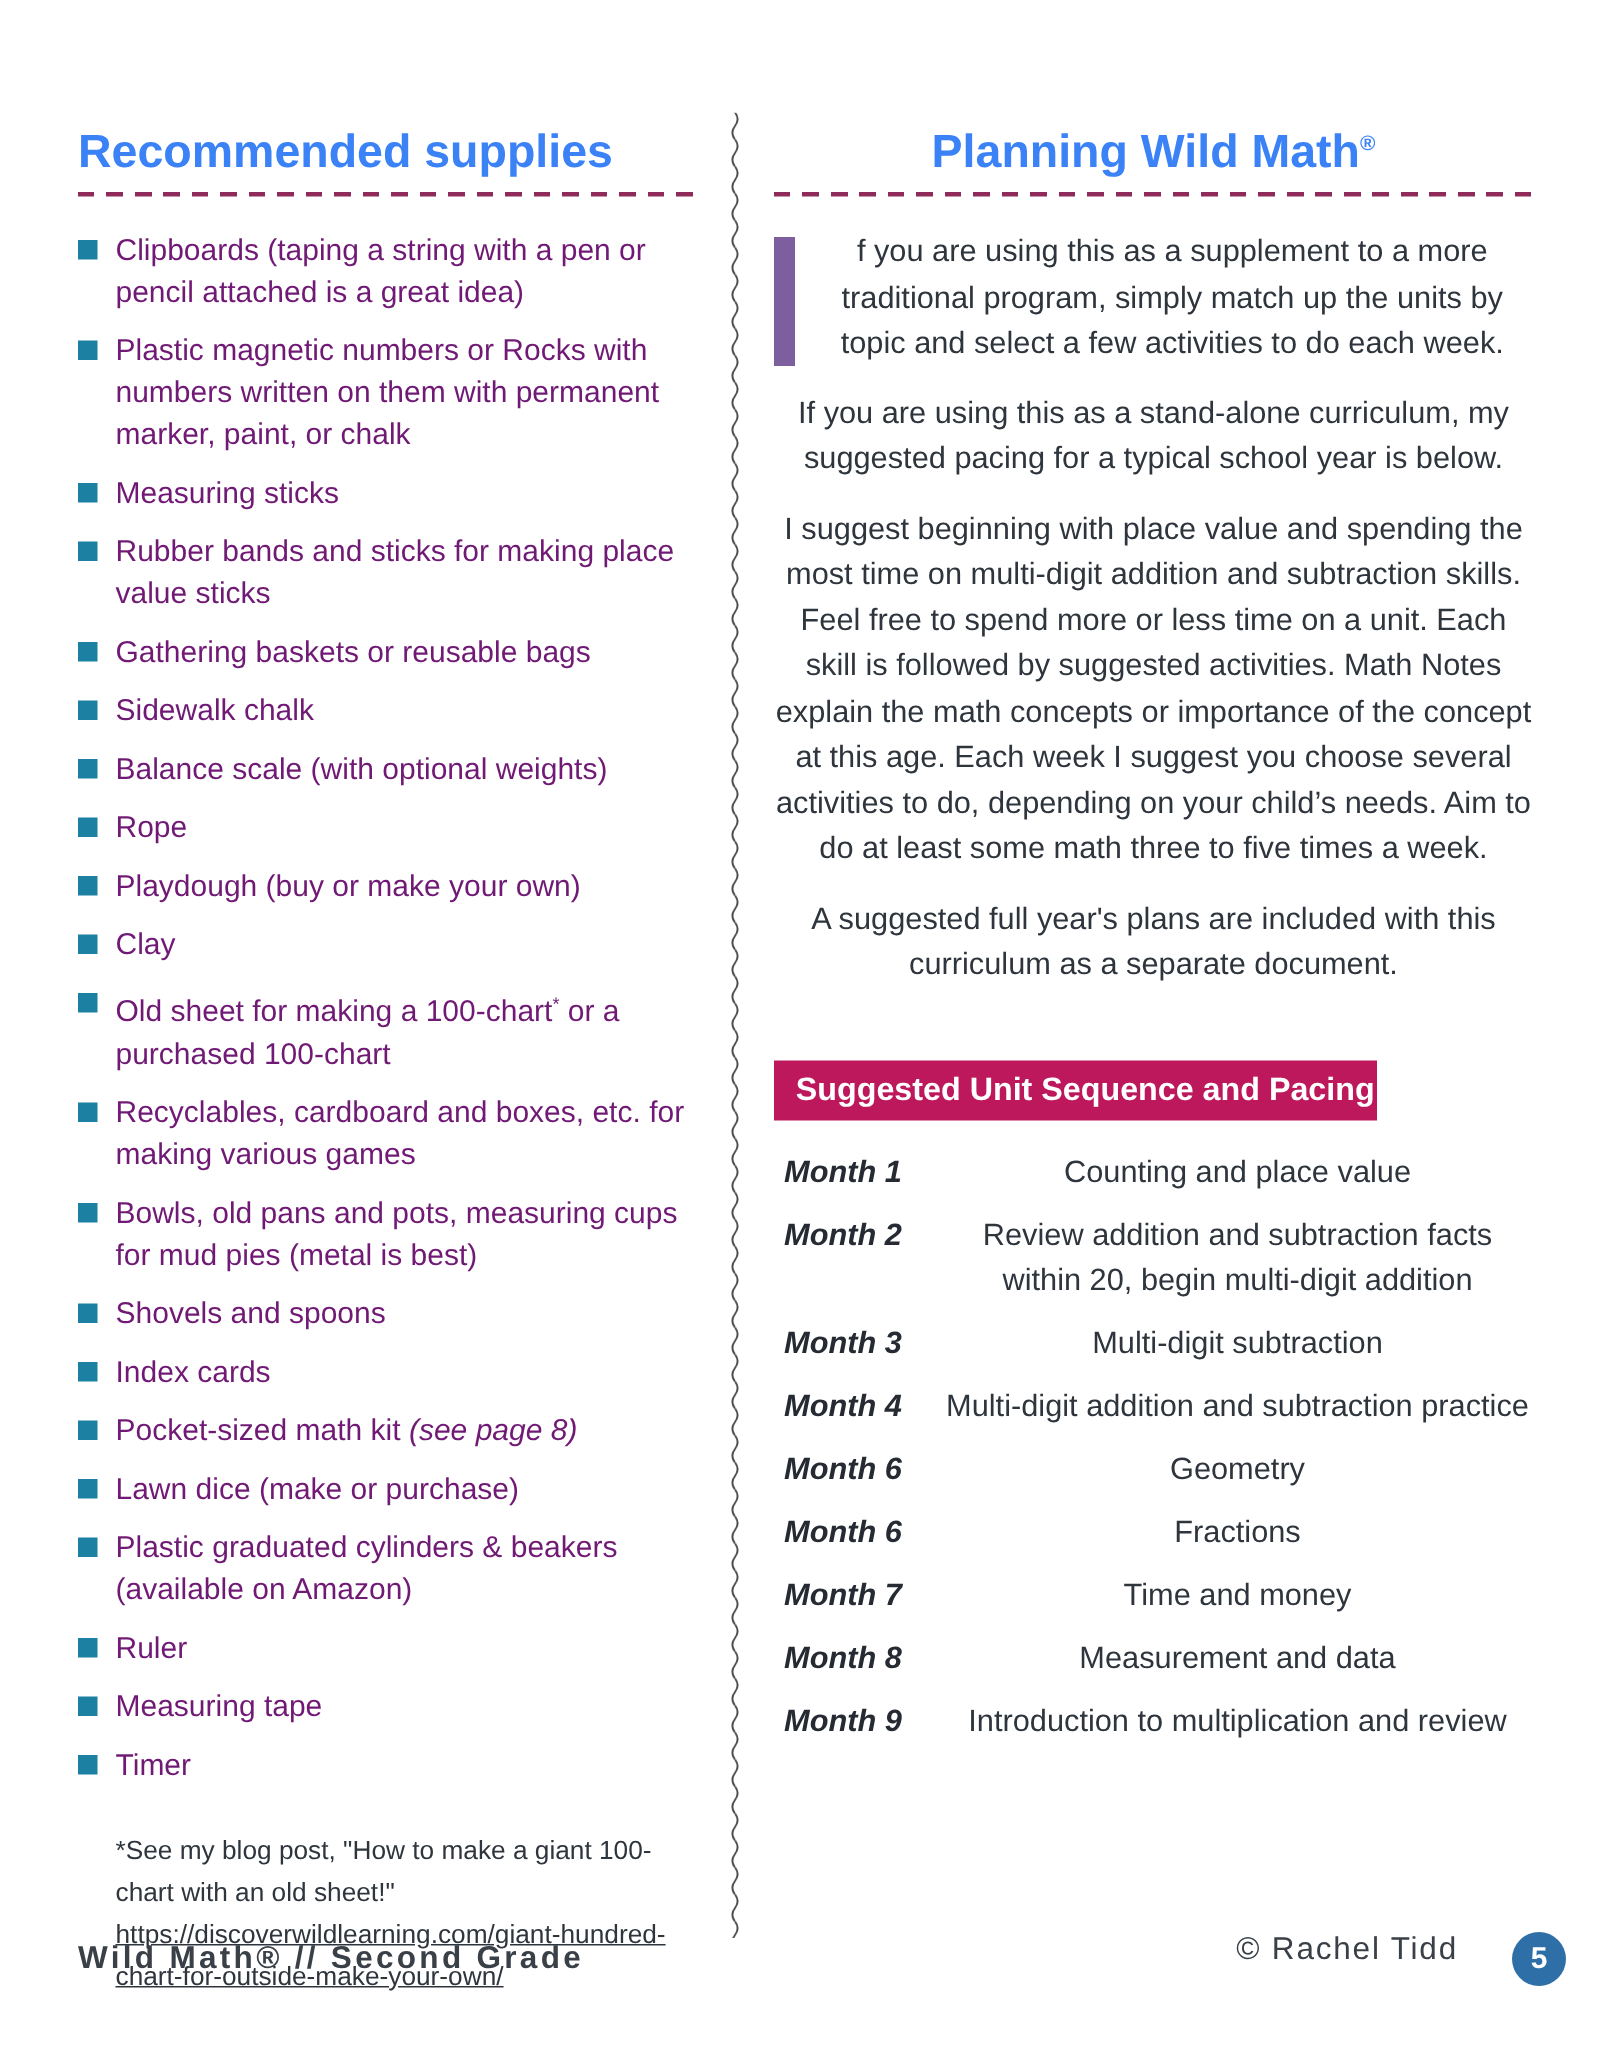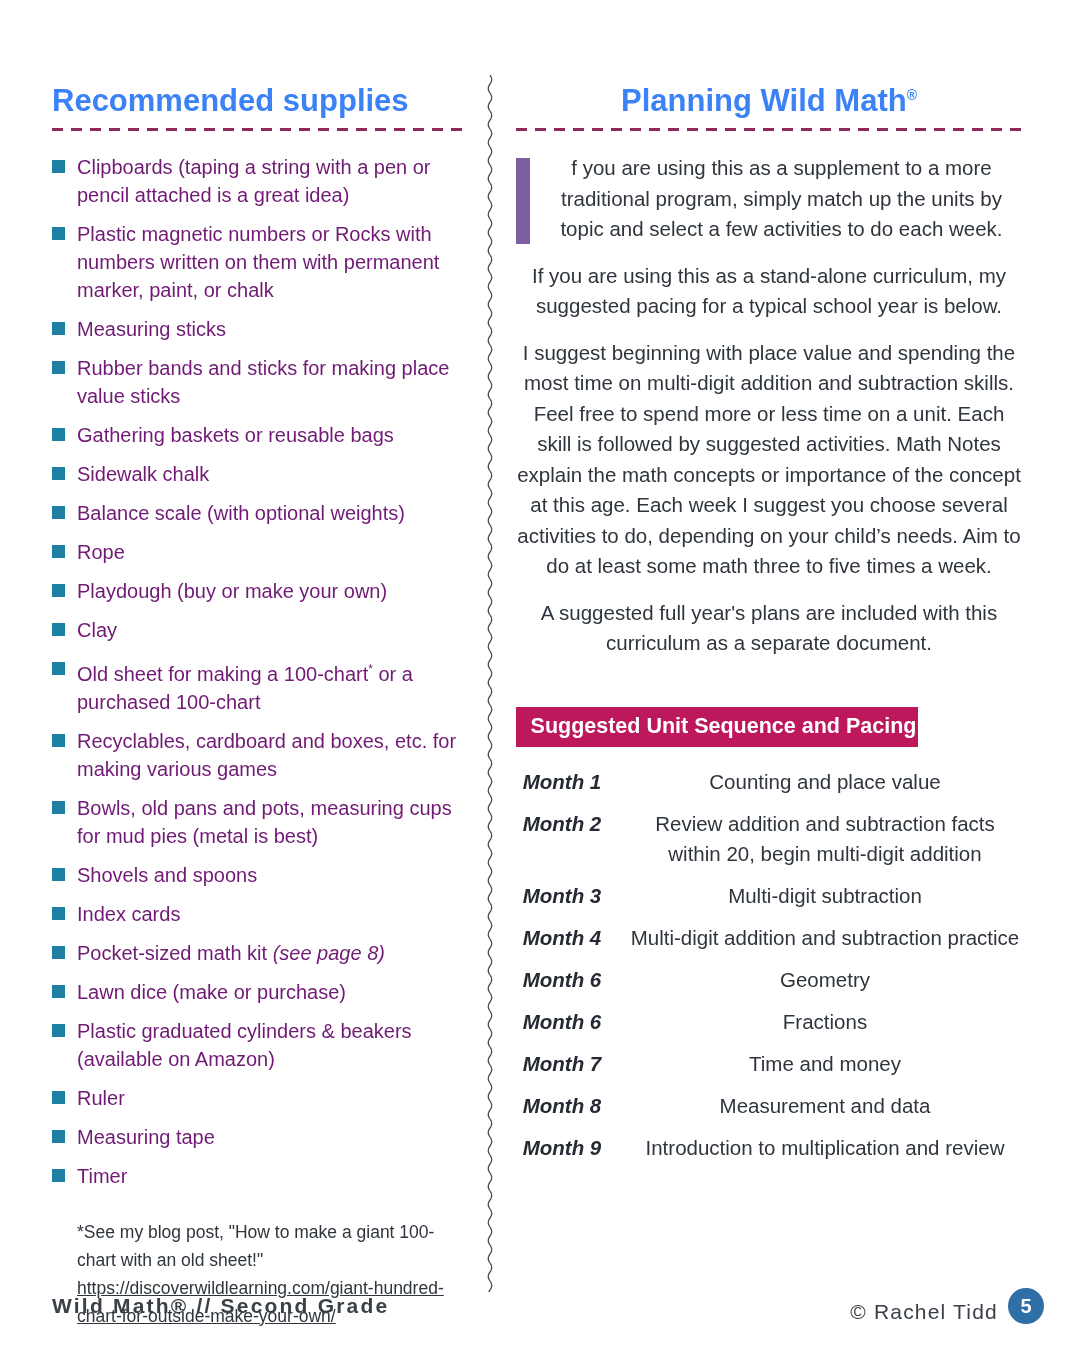--- a/index.html
+++ b/index.html
@@ -96,21 +96,21 @@
     position: absolute;
     left: 52px;
     right: 38px;
     top: 1288px;
     display: flex;
     justify-content: space-between;
     align-items: center;
     color: #3a4047;
   }
   .footer-left { font-size: 21px; letter-spacing: 2.2px; font-weight: bold; }
-  .footer-right { display: flex; align-items: flex-end; gap: 10px; }
+  .footer-right { display: flex; align-items: flex-start; gap: 36px; }
   .footer-copy { font-size: 21px; letter-spacing: 1.2px; }
   .page-circle {
     width: 36px; height: 36px; border-radius: 50%;
     background: #2f6fa7; color: #ffffff;
     display: flex; align-items: center; justify-content: center;
     font-size: 20px; font-weight: 700;
   }
 </style>
 </head>
 <body>

